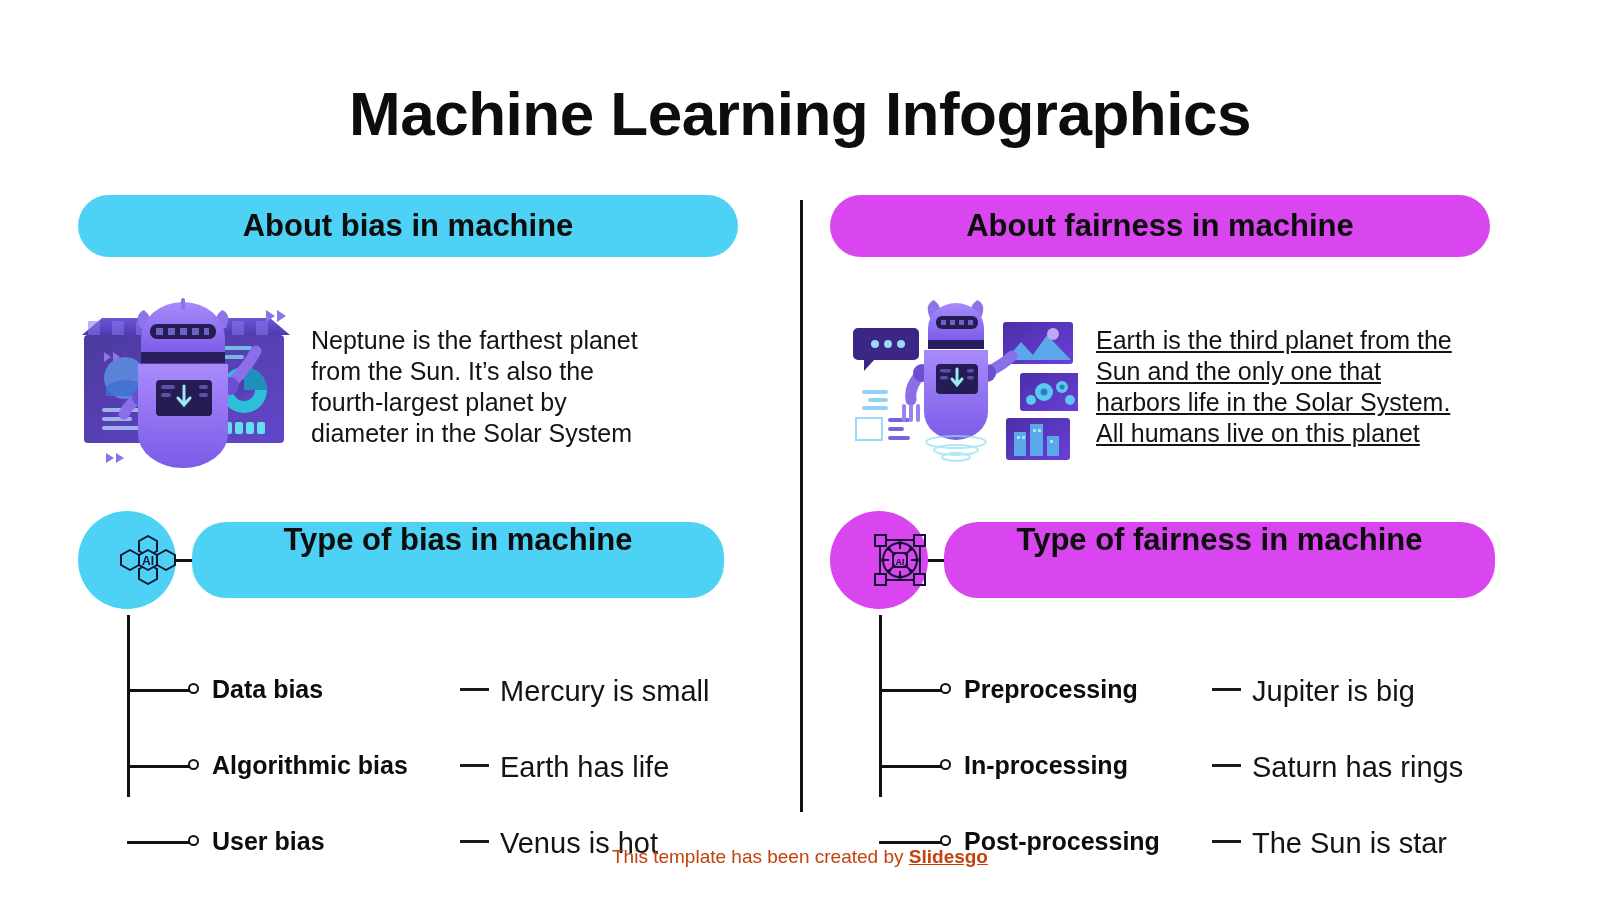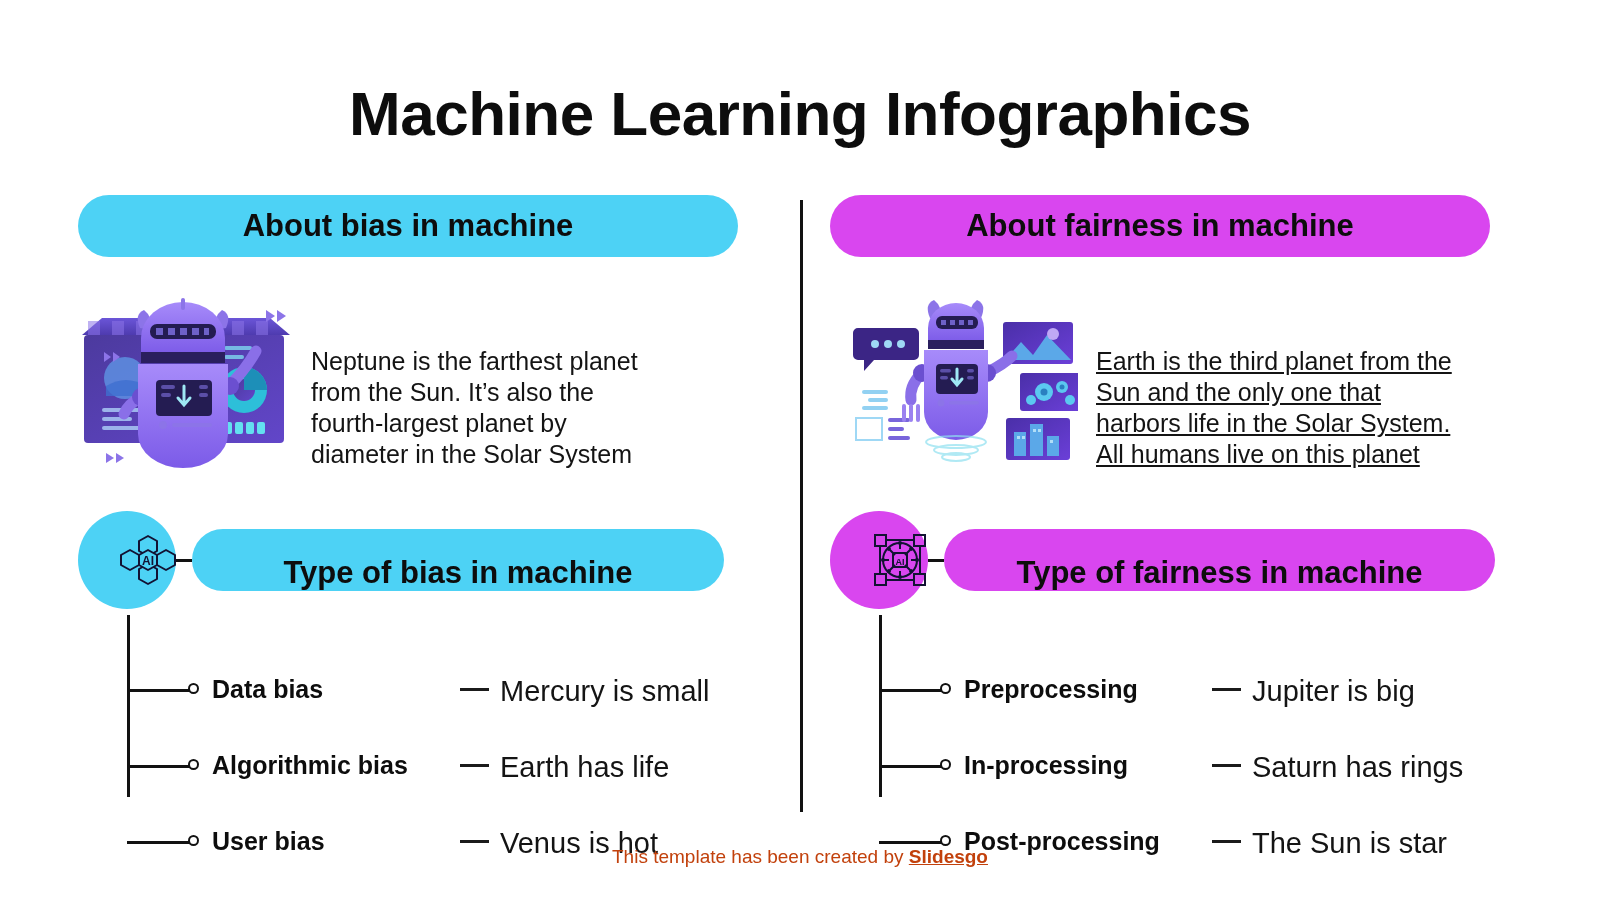--- a/index.html
+++ b/index.html
@@ -41,21 +41,21 @@
     font-size:31px; font-weight:700; color:#0d0d0d;
     white-space:nowrap;
   }
   .cyan   { background:#4DD2F5; }
   .purple { background:#d946ef; }
   .col-right .header-pill { width:660px; }
 
   
   .intro {
     position:absolute; top:95px; left:0;
-    display:flex; align-items:flex-end; gap:18px;
+    display:flex; align-items:center; gap:18px;
   }
   .illus { position:relative; width:215px; height:180px; flex:0 0 215px; }
   .intro-text {
     font-size:25px; line-height:1.24; color:#141414;
     width:350px; padding-top:14px;
   }
   .col-right .intro { left:18px; }
   .col-right .illus { width:230px; flex:0 0 230px; }
   .col-right .intro-text { width:365px;text-decoration:underline; }
 
@@ -64,22 +64,22 @@
     position:absolute; top:316px; left:0;
     display:flex; align-items:center;
   }
   .type-circle {
     width:98px; height:98px; border-radius:50%;
     display:flex; align-items:center; justify-content:flex-end;
     flex:0 0 98px;
   }
   .connector { width:16px; height:3px; background:#121212; }
   .type-pill {
-    width:532px; height:62px; border-radius:34px;
-    display:flex; align-items:flex-end; justify-content:center;
+    width:532px; height:76px; border-radius:34px;
+    display:flex; align-items:flex-start; justify-content:center;
     font-size:31px; font-weight:700; color:#0d0d0d;
     white-space:nowrap;
   }
   .col-right .type-pill { width:551px; }
 
   
   .tree { position:absolute; top:420px; left:49px; width:700px; height:205px; }
   .spine { position:absolute; left:0; top:0; width:3px; height:182px; background:#121212; }
   .branch { position:absolute; left:0; width:66px; height:3px; background:#121212; }
   .dot {

